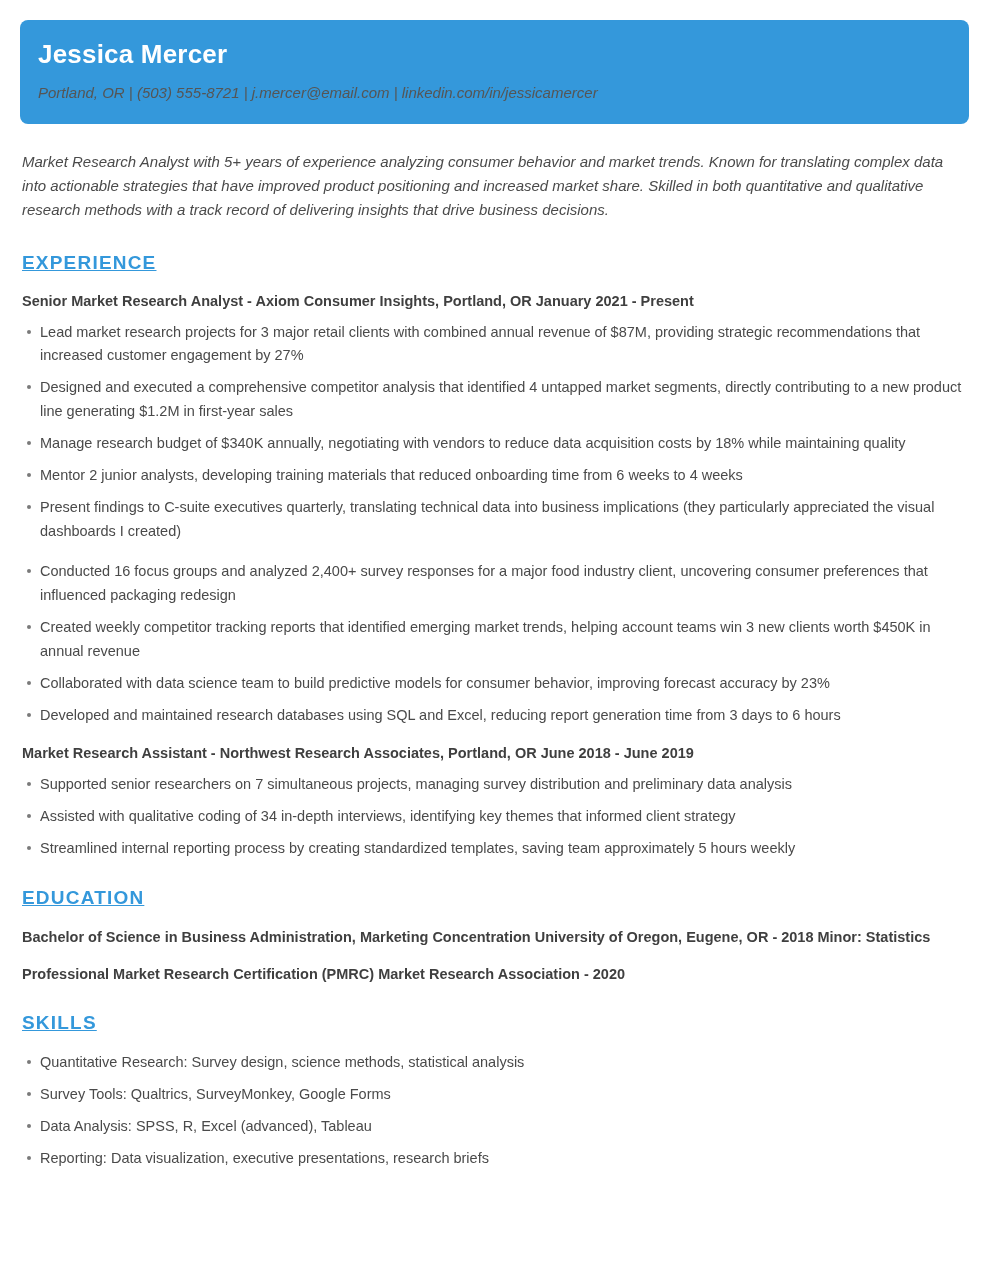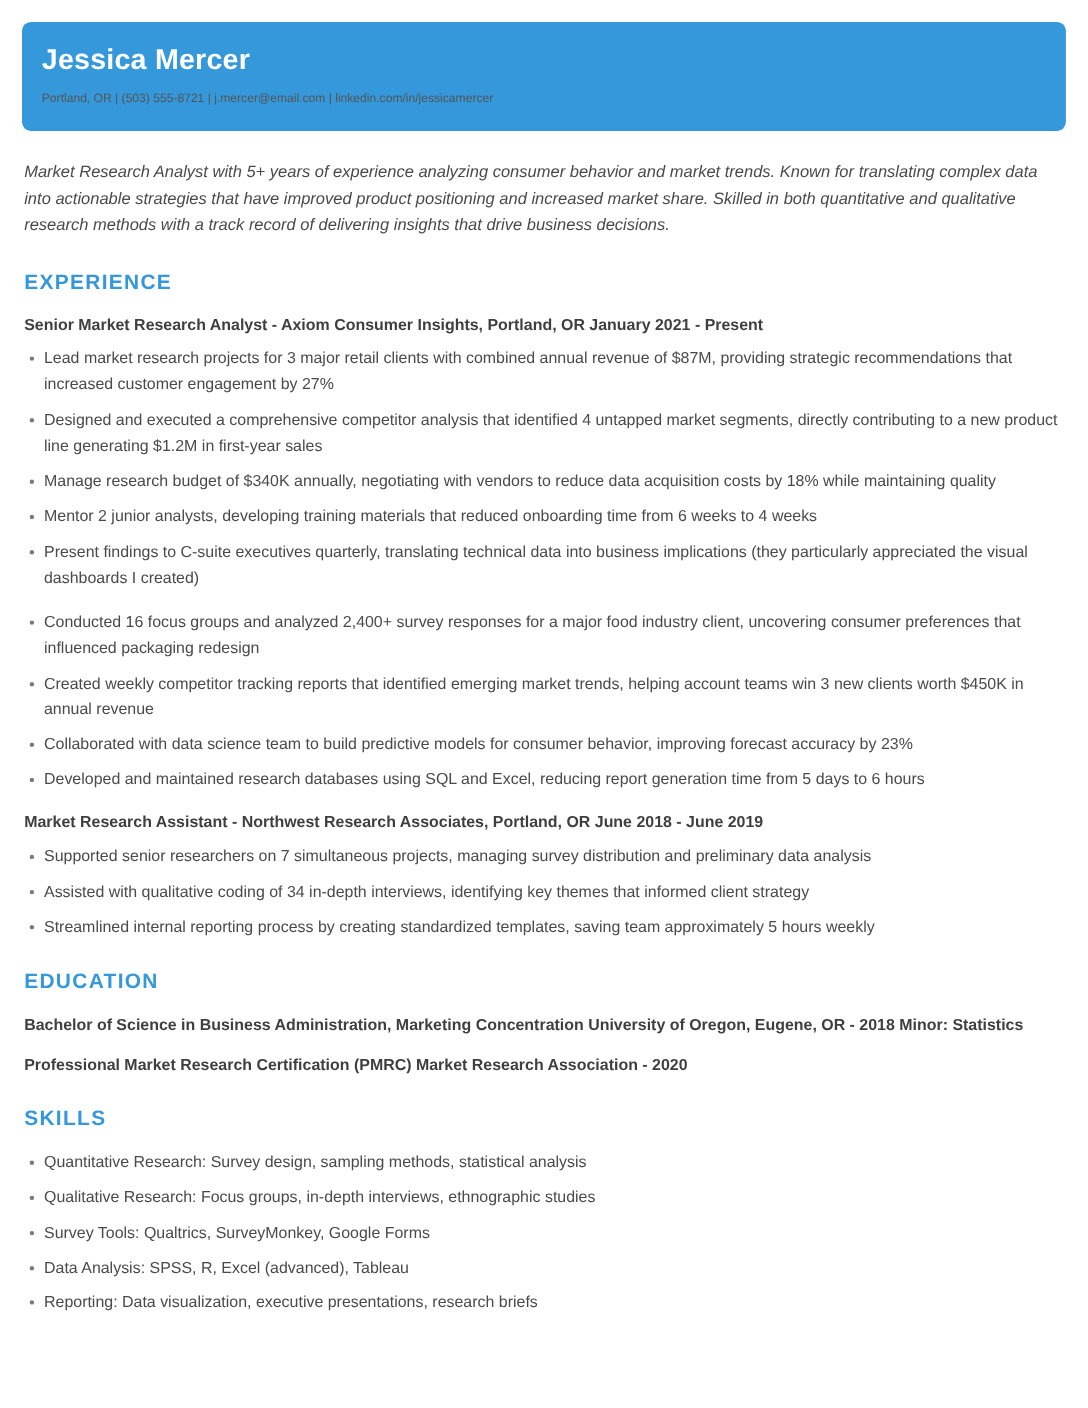--- a/index.html
+++ b/index.html
@@ -30,24 +30,25 @@
   }
   .candidate-name {
     font-size: 26px;
     font-weight: bold;
     color: #ffffff;
     line-height: 1.25;
     margin: 0 0 12px 0;
     letter-spacing: 0.2px;
   }
   .contact-line {
-    font-size: 11px;
+    font-size: 15px;
     color: #555555;
     line-height: 1.3;
     margin: 0;
+    font-style: italic;
   }
 
   
   .summary {
     font-size: 15px;
     line-height: 1.6;
     color: #4a4a4a;
     margin: 0 2px 30px 2px;
     text-align: left;
     font-style: italic;
@@ -55,20 +56,21 @@
 
   
   .section { margin-bottom: 4px; }
   .section-heading {
     font-size: 19px;
     font-weight: bold;
     color: #3498db;
     letter-spacing: 1.2px;
     margin: 0 0 16px 2px;
     line-height: 1.2;
+    text-decoration: underline;
   }
   .section + .section { margin-top: 26px; }
 
   .entry-heading {
     font-size: 14.5px;
     font-weight: bold;
     color: #3f3f3f;
     line-height: 1.5;
     margin: 0 2px 8px 2px;
   }
@@ -136,21 +138,21 @@
         <li>Mentor 2 junior analysts, developing training materials that reduced onboarding time from 6 weeks to 4 weeks</li>
         <li>Present findings to C-suite executives quarterly, translating technical data into business implications (they particularly appreciated the visual dashboards I created)</li>
       </ul>
     </div>
 
     <div class="job-block">
       <ul class="bullets">
         <li>Conducted 16 focus groups and analyzed 2,400+ survey responses for a major food industry client, uncovering consumer preferences that influenced packaging redesign</li>
         <li>Created weekly competitor tracking reports that identified emerging market trends, helping account teams win 3 new clients worth $450K in annual revenue</li>
         <li>Collaborated with data science team to build predictive models for consumer behavior, improving forecast accuracy by 23%</li>
-        <li>Developed and maintained research databases using SQL and Excel, reducing report generation time from 5 days to 6 hours</li>
+        <li>Developed and maintained research databases using SQL and Excel, reducing report generation time from 3 days to 6 hours</li>
       </ul>
     </div>
 
     <div class="job-block">
       <div class="entry-heading">Market Research Assistant - Northwest Research Associates, Portland, OR June 2018 - June 2019</div>
       <ul class="bullets">
         <li>Supported senior researchers on 7 simultaneous projects, managing survey distribution and preliminary data analysis</li>
         <li>Assisted with qualitative coding of 34 in-depth interviews, identifying key themes that informed client strategy</li>
         <li>Streamlined internal reporting process by creating standardized templates, saving team approximately 5 hours weekly</li>
       </ul>
@@ -159,21 +161,20 @@
 
   <div class="section">
     <h2 class="section-heading">EDUCATION</h2>
     <div class="edu-entry">Bachelor of Science in Business Administration, Marketing Concentration University of Oregon, Eugene, OR - 2018 Minor: Statistics</div>
     <div class="edu-entry">Professional Market Research Certification (PMRC) Market Research Association - 2020</div>
   </div>
 
   <div class="section">
     <h2 class="section-heading">SKILLS</h2>
     <ul class="bullets skills-list">
-      <li>Quantitative Research: Survey design, sampling methods, statistical analysis</li>
-      <li>Qualitative Research: Focus groups, in-depth interviews, ethnographic studies</li>
+      <li>Quantitative Research: Survey design, science methods, statistical analysis</li>
       <li>Survey Tools: Qualtrics, SurveyMonkey, Google Forms</li>
       <li>Data Analysis: SPSS, R, Excel (advanced), Tableau</li>
       <li>Reporting: Data visualization, executive presentations, research briefs</li>
     </ul>
   </div>
 
 </div>
 
 </body></html>

